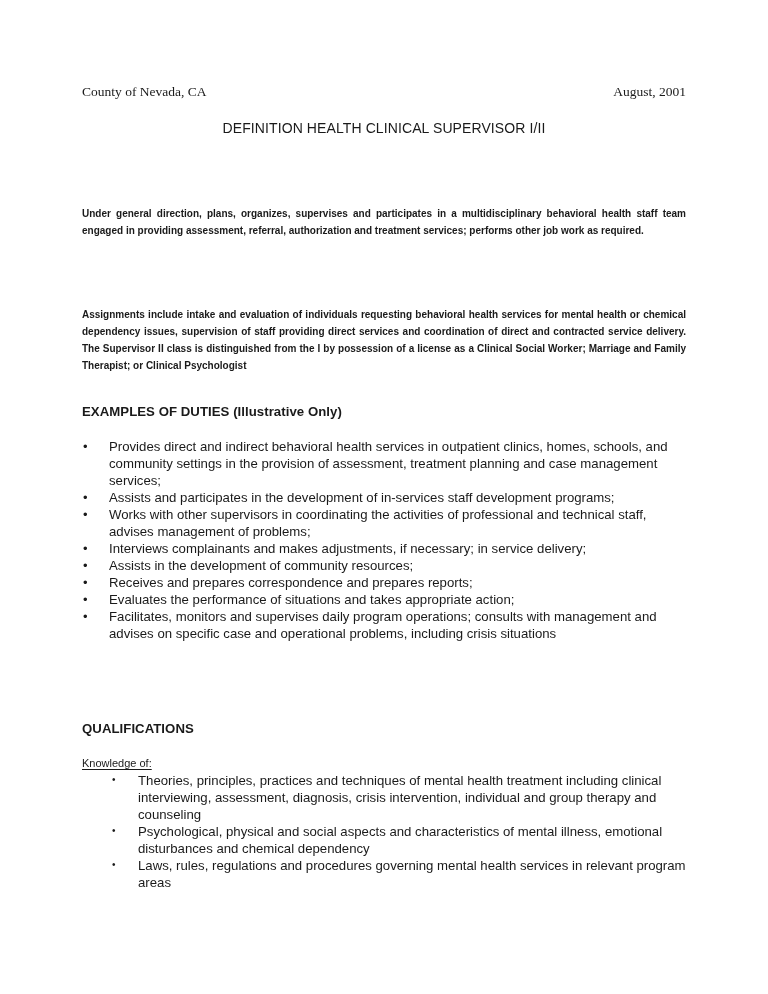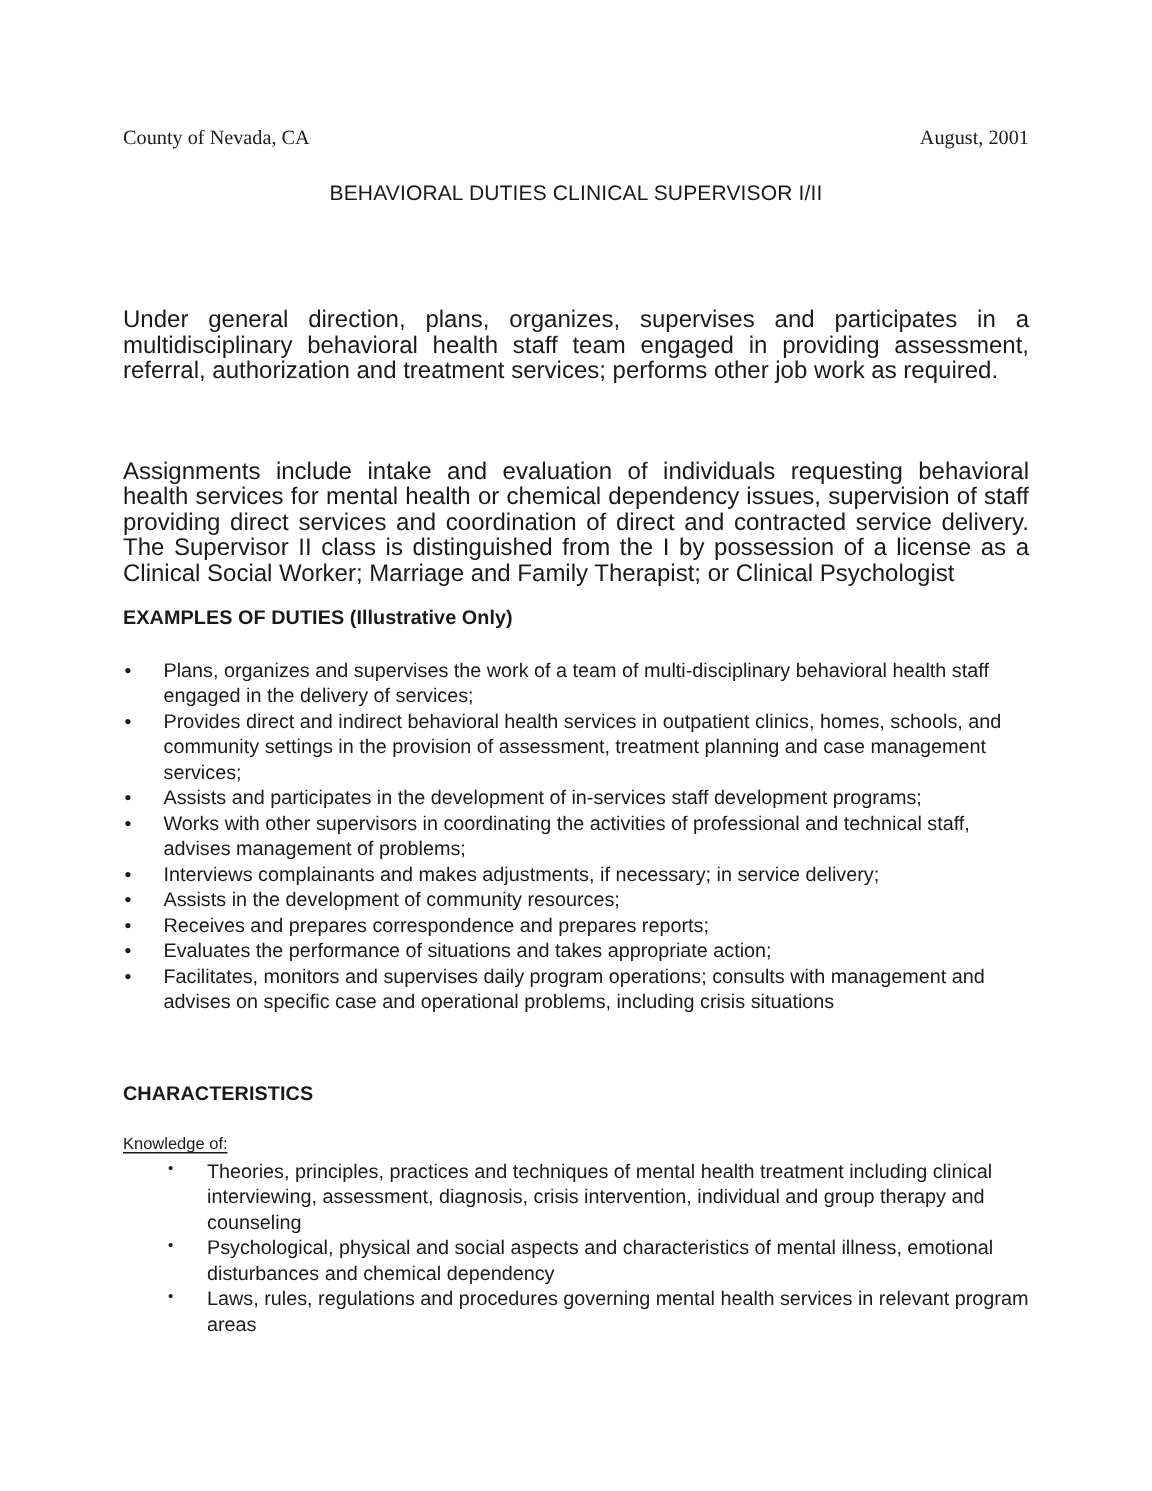--- a/index.html
+++ b/index.html
@@ -60,24 +60,25 @@
   
   .sec-head {
     font-size: 13.2px;
     font-weight: bold;
     line-height: 1.25;
     letter-spacing: .05px;
   }
 
   
   .para {
-    font-size: 16px;
+    font-size: 10px;
     line-height: 17px;
     text-align: justify;
     text-justify: inter-word;
+    font-weight: bold;
   }
 
   
   ul.blist {
     list-style: none;
     margin: 0;
     padding: 0;
     font-size: 13.2px;
     line-height: 17px;
   }
@@ -132,43 +133,42 @@
 </head>
 <body>
 
 <div class="page">
 
   <div class="col hdr">
     <span class="hdr-left">County of Nevada, CA</span>
     <span class="hdr-right">August, 2001</span>
   </div>
 
-  <div class="col doc-title">BEHAVIORAL DUTIES CLINICAL SUPERVISOR I/II</div>
+  <div class="col doc-title">DEFINITION HEALTH CLINICAL SUPERVISOR I/II</div>
 
 
   <div class="col para" style="top:205px;">Under general direction, plans, organizes, supervises and participates in a multidisciplinary behavioral health staff team engaged in providing assessment, referral, authorization and treatment services; performs other job work as required.</div>
 
 
   <div class="col para" style="top:306px;">Assignments include intake and evaluation of individuals requesting behavioral health services for mental health or chemical dependency issues, supervision of staff providing direct services and coordination of direct and contracted service delivery. The Supervisor II class is distinguished from the I by possession of a license as a Clinical Social Worker; Marriage and Family Therapist; or Clinical Psychologist</div>
 
   <div class="col sec-head" style="top:404px;">EXAMPLES OF DUTIES (Illustrative Only)</div>
 
   <ul class="col blist" style="top:438px;" id="duties-list">
-      <li>Plans, organizes and supervises the work of a team of multi-disciplinary behavioral health staff engaged in the delivery of services;</li>
       <li>Provides direct and indirect behavioral health services in outpatient clinics, homes, schools, and community settings in the provision of assessment, treatment planning and case management services;</li>
       <li>Assists and participates in the development of in-services staff development programs;</li>
       <li>Works with other supervisors in coordinating the activities of professional and technical staff, advises management of problems;</li>
       <li>Interviews complainants and makes adjustments, if necessary; in service delivery;</li>
       <li>Assists in the development of community resources;</li>
       <li>Receives and prepares correspondence and prepares reports;</li>
       <li>Evaluates the performance of situations and takes appropriate action;</li>
       <li>Facilitates, monitors and supervises daily program operations; consults with management and advises on specific case and operational problems, including crisis situations</li>
     </ul>
 
-  <div class="col sec-head" style="top:721px;">CHARACTERISTICS</div>
+  <div class="col sec-head" style="top:721px;">QUALIFICATIONS</div>
 
   <div class="col sub-head" style="top:755px;">
     <span class="uline">Knowledge of:</span>
   </div>
 
   <ul class="col klist" style="top:772px;" id="knowledge-list">
       <li>Theories, principles, practices and techniques of mental health treatment including clinical interviewing, assessment, diagnosis, crisis intervention, individual and group therapy and counseling</li>
       <li>Psychological, physical and social aspects and characteristics of mental illness, emotional disturbances and chemical dependency</li>
       <li>Laws, rules, regulations and procedures governing mental health services in relevant program areas</li>
     </ul>

